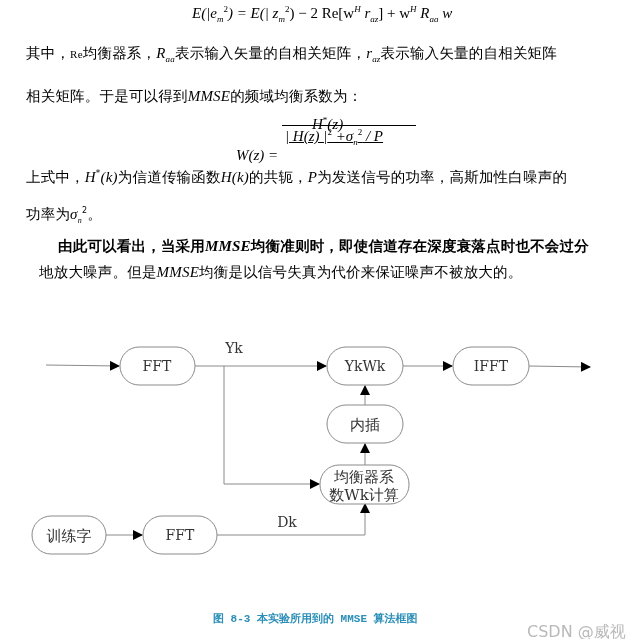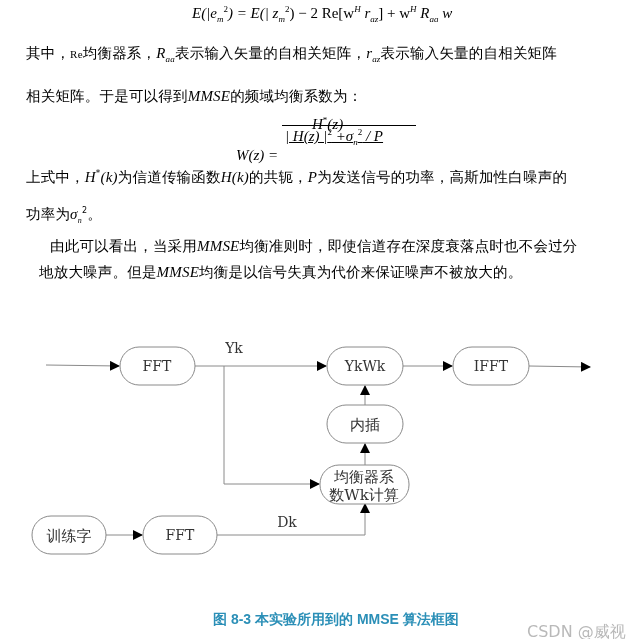--- a/index.html
+++ b/index.html
@@ -6,21 +6,21 @@
   body { width:634px; height:639px; position:relative; overflow:hidden;
          font-family:"DejaVu Sans", sans-serif; color:#000; }
   .eq { position:absolute; font-family:"Liberation Serif","DejaVu Serif", serif; font-size:15px; white-space:nowrap; }
   .eq i { font-style:italic; }
   .eq sub, .eq sup { font-size:9px; }
   .para { position:absolute; left:26px; font-size:14.5px; line-height:20px; white-space:nowrap; letter-spacing:0.2px; }
   .math { font-family:"Liberation Serif","DejaVu Serif", serif; font-style:italic; font-size:15px; }
   .rm { font-family:"Liberation Serif","DejaVu Serif", serif; font-size:11px; }
   .frac { position:absolute; font-family:"Liberation Serif","DejaVu Serif", serif; font-size:15px; }
   svg text { font-family:"DejaVu Serif","Liberation Serif", serif; }
-  .caption { position:absolute; left:213px; top:611px; font-size:14px; color:#2b8fb7; font-weight:bold; font-family:Liberation Sans, sans-serif; }
+  .caption { position:absolute; left:213px; top:611px; font-size:11px; color:#2b8fb7; font-weight:bold; font-family:Liberation Mono, monospace; }
   .watermark { position:absolute; left:527px; top:622px; font-size:16px; color:#b9b9b9; font-family:"DejaVu Sans", sans-serif; }
 </style>
 </head>
 <body>
 
 <div class="eq" style="left:192px; top:4px;">
   <i>E(|e</i><sub><i>m</i></sub><sup>2</sup><i>) = E(| z</i><sub><i>m</i></sub><sup>2</sup><span>) − 2 Re[w</span><sup><i>H</i></sup><i> r</i><sub><i>az</i></sub><span>] + w</span><sup><i>H</i></sup><i> R</i><sub><i>aa</i></sub><i> w</i>
 </div>
 
 <div class="para" style="top:43px;">
@@ -37,21 +37,21 @@
   <span style="position:absolute; left:49px; top:23px;text-decoration:underline;"><i>| H(z) |</i><sup style="font-size:9px">2</sup><i> +σ</i><sub style="font-size:9px"><i>n</i></sub><sup style="font-size:9px">2</sup><i> / P</i></span>
 </div>
 
 <div class="para" style="top:163px;">
   <span>上式中，</span><span class="math">H</span><sup style="font-size:9px">*</sup><span class="math">(k)</span><span>为信道传输函数</span><span class="math">H(k)</span><span>的共轭，</span><span class="math">P</span><span>为发送信号的功率，高斯加性白噪声的</span>
 </div>
 <div class="para" style="top:201px;">
   <span>功率为</span><span class="math">σ</span><sub class="math" style="font-size:8px">n</sub><sup style="font-size:8px">2</sup><span>。</span>
 </div>
 
-<div class="para" style="top:236px; left:50px;">
+<div class="para" style="top:236px; left:58px;font-weight:bold;">
   <span>由此可以看出，当采用</span><span class="math">MMSE</span><span>均衡准则时，即使信道存在深度衰落点时也不会过分</span>
 </div>
 <div class="para" style="top:262px;margin-left:13px;">
   <span>地放大噪声。但是</span><span class="math">MMSE</span><span>均衡是以信号失真为代价来保证噪声不被放大的。</span>
 </div>
 
 <svg width="634" height="600" style="position:absolute; left:0; top:0;" xmlns="http://www.w3.org/2000/svg">
   <defs>
     <marker id="arr" markerWidth="10" markerHeight="10" refX="9" refY="5" orient="auto" markerUnits="userSpaceOnUse">
       <path d="M0,0 L10,5 L0,10 z" fill="#000"></path>

